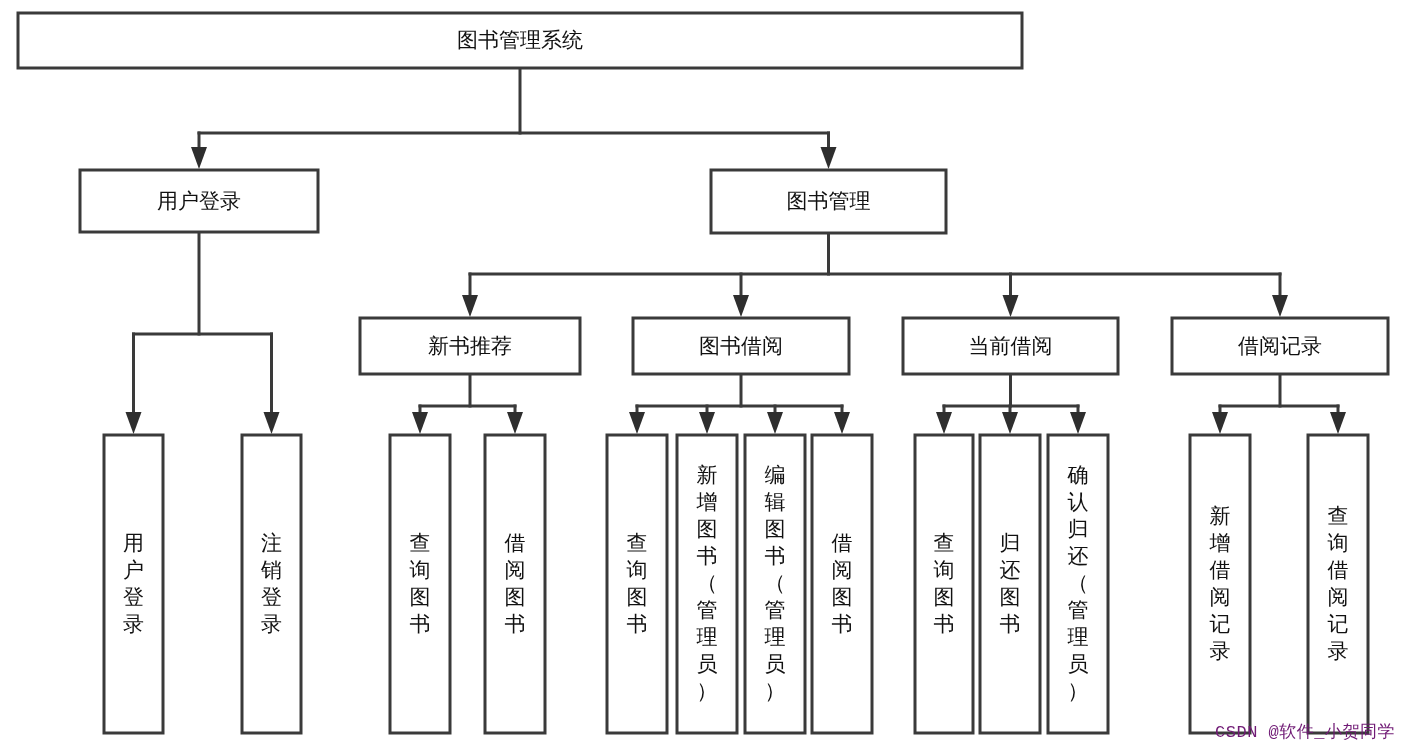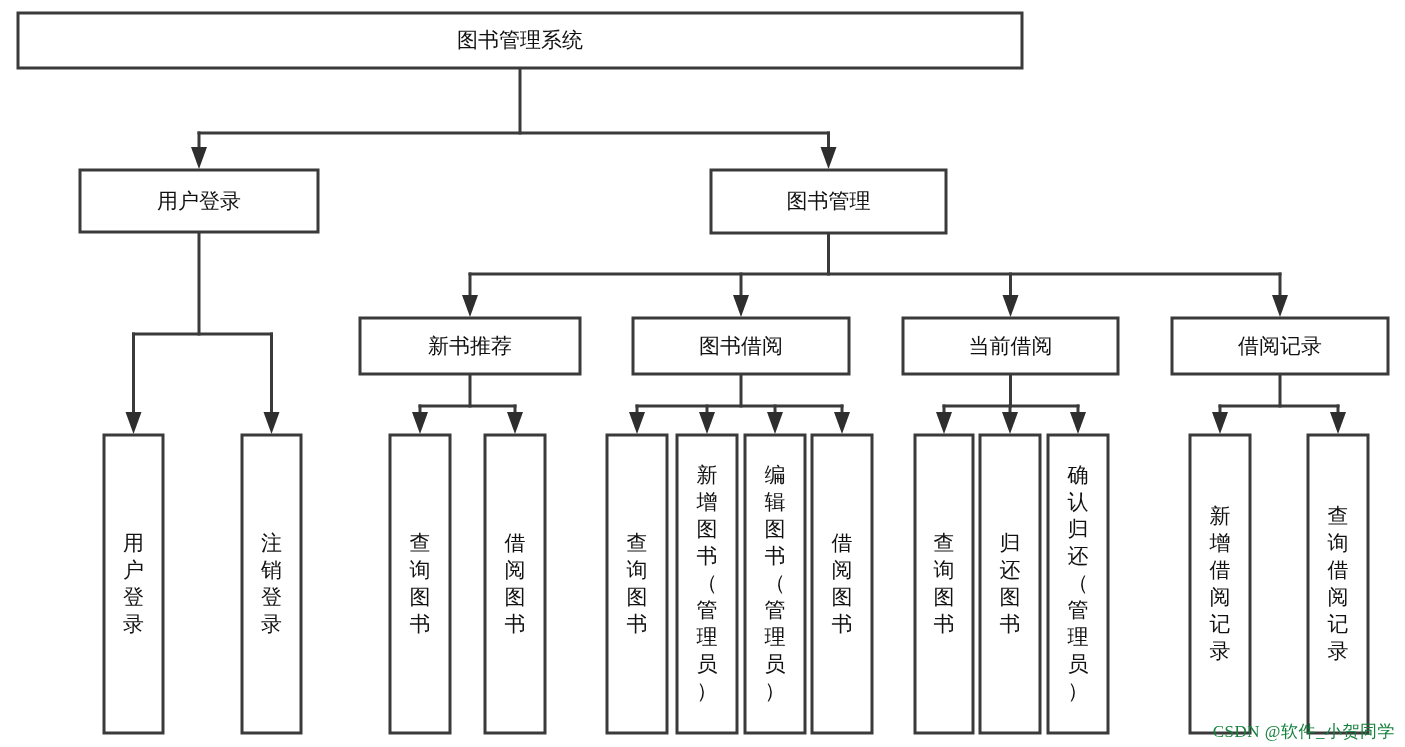--- a/index.html
+++ b/index.html
@@ -18,23 +18,23 @@
     font-family:"Liberation Sans","DejaVu Sans",sans-serif;
     fill:#111111;
     text-anchor:middle;
     dominant-baseline:middle;
   }
   .label-h{font-size:21px;}
   .label-v{font-size:21px;}
   .watermark{
     position:absolute;
     right:10px;bottom:4px;
-    font-family:Liberation Serif, serif;
+    font-family:Liberation Mono, monospace;
     font-size:17px;
-    color:#15803d;
+    color:#701a75;
     white-space:nowrap;
     pointer-events:none;
     letter-spacing:0.5px;
   }
 </style>
 </head>
 <body>
 
 <div id="diagram-root">
   <svg id="flow" viewBox="0 0 1405 747" xmlns="http://www.w3.org/2000/svg">

